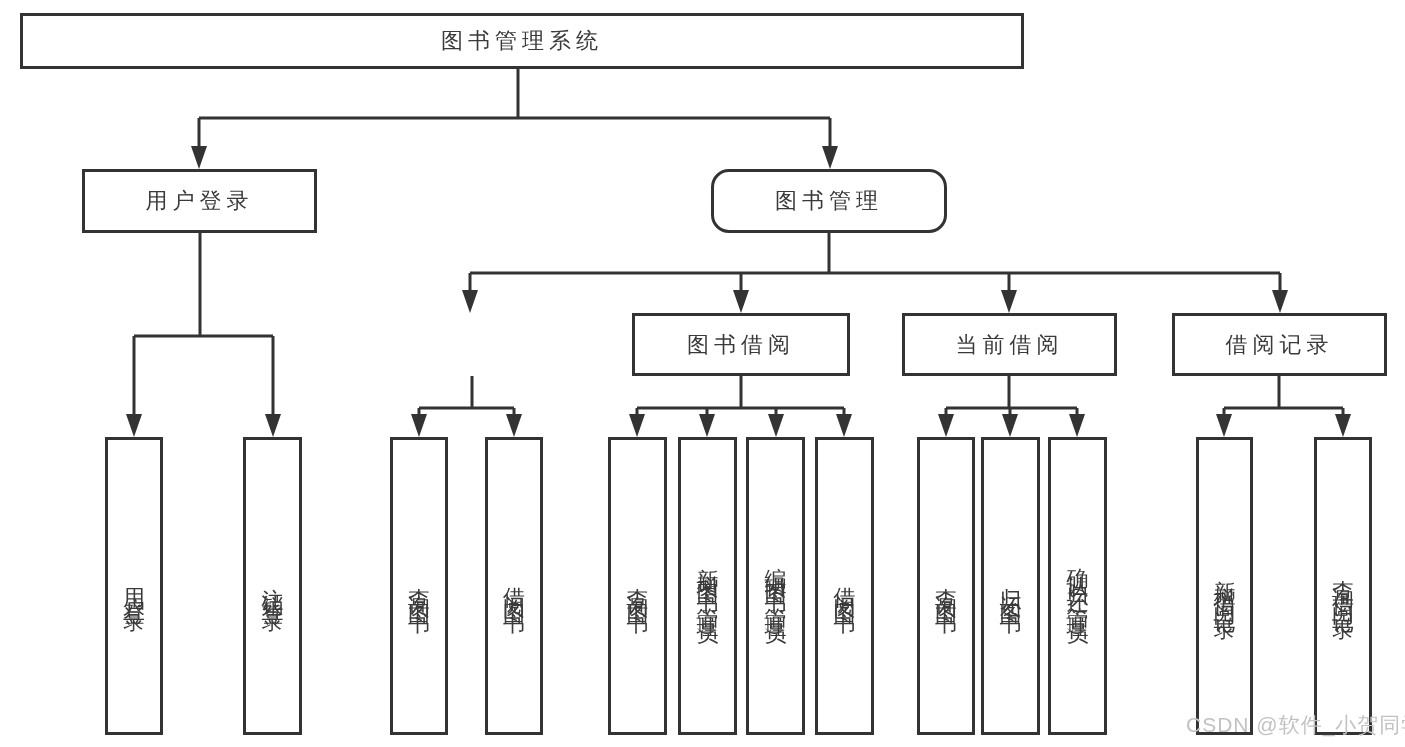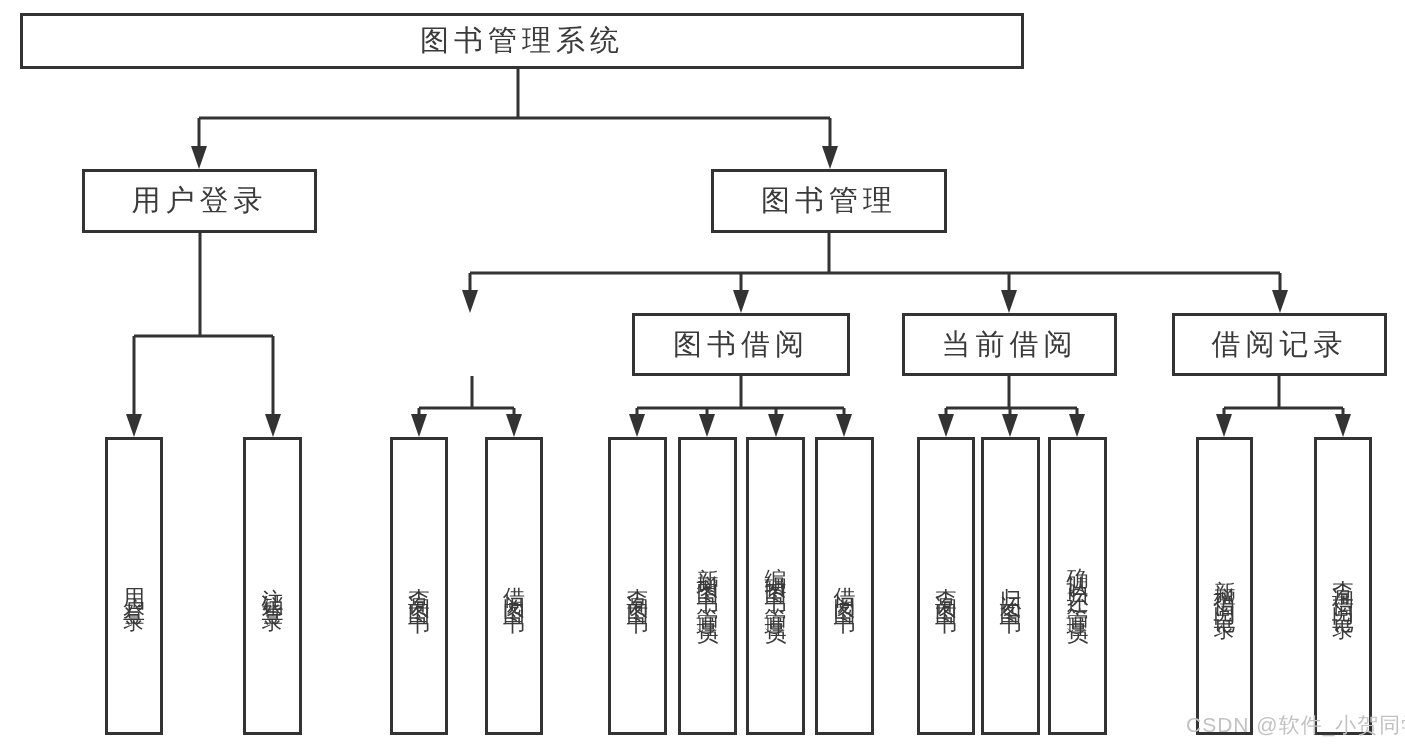--- a/index.html
+++ b/index.html
@@ -17,21 +17,21 @@
     left: 0; top: 0;
     width: 1405px; height: 747px;
   }
   .node {
     position: absolute;
     border: 3px solid var(--line-color, #333333);
     background: #ffffff;
     display: flex;
     align-items: center;
     justify-content: center;
-    font-size: 29px;
+    font-size: 22px;
     letter-spacing: 5px;
     color: var(--text-color, #3a3a3a);
     white-space: nowrap;
   }
   .leaf {
     position: absolute;
     border: 3px solid var(--line-color, #333333);
     background: #ffffff;
     display: flex;
     align-items: center;
@@ -88,21 +88,21 @@
       <polygon points="1002,414 1018,414 1010,437"></polygon>
       <polygon points="1069,414 1085,414 1077,437"></polygon>
       <polygon points="1216,414 1232,414 1224,437"></polygon>
       <polygon points="1335,414 1351,414 1343,437"></polygon>
     </g>
   </svg>
 
   <div class="node" style="left:20px; top:13px; width:1004px; height:56px;">图书管理系统</div>
 
   <div class="node" style="left:82px; top:169px; width:235px; height:64px;">用户登录</div>
-  <div class="node" style="left:711px; top:169px; width:236px; height:64px;">图书管理</div>
+  <div class="node" style="left:711px; top:169px; width:236px; height:64px;border-radius:18px;">图书管理</div>
 
   <div class="node" style="left:902px; top:313px; width:215px; height:63px;">当前借阅</div>
   <div class="node" style="left:632px; top:313px; width:218px; height:63px;">图书借阅</div>
   <div class="node" style="left:1172px; top:313px; width:215px; height:63px;">借阅记录</div>
 
   <div class="leaf" style="left:105px; width:58px;">用户登录</div>
   <div class="leaf" style="left:243px; width:59px;">注销登录</div>
 
   <div class="leaf" style="left:390px; width:58px;">查询图书</div>
   <div class="leaf" style="left:485px; width:58px;">借阅图书</div>

